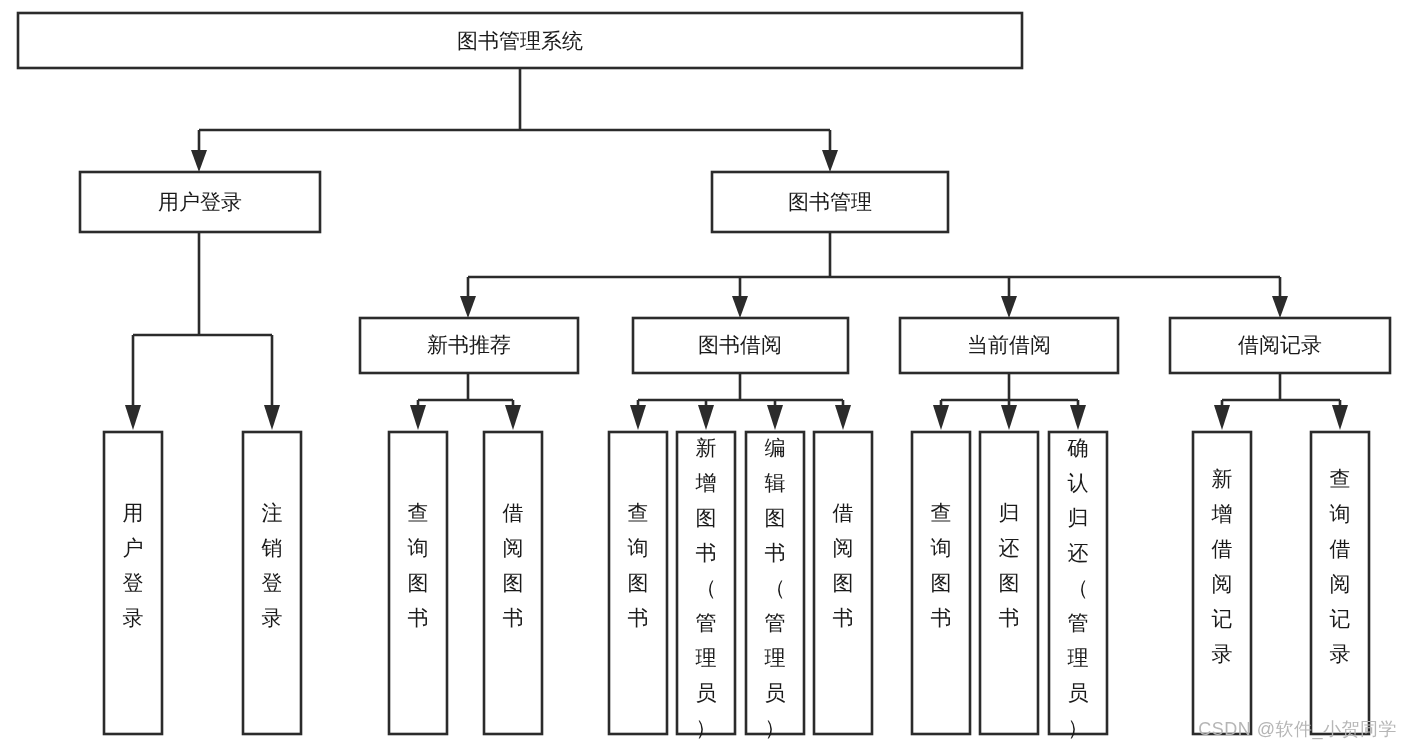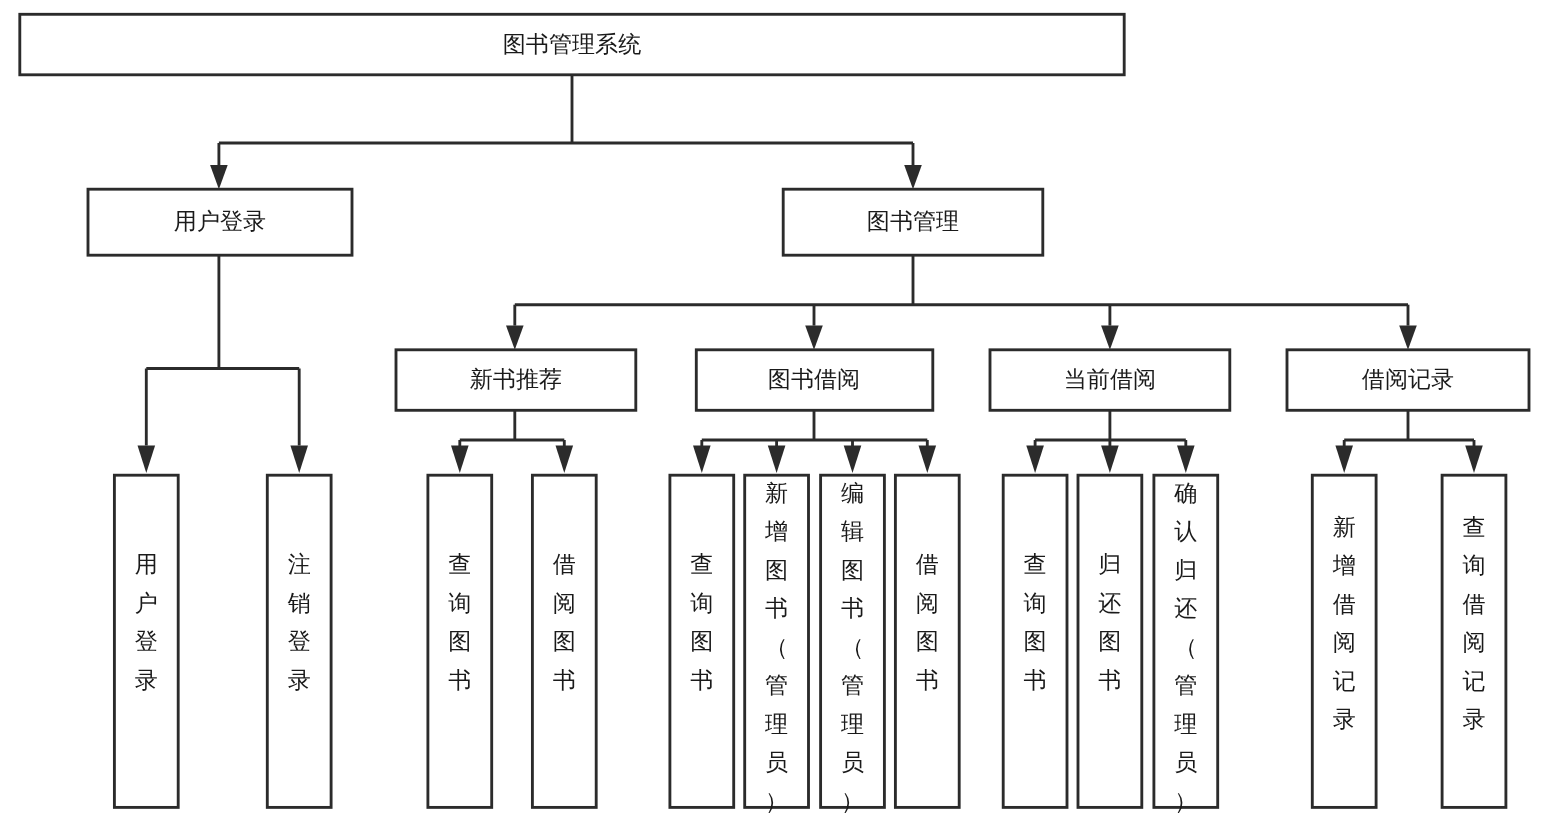--- a/index.html
+++ b/index.html
@@ -228,13 +228,14 @@
       <text class="node-label-vertical" x="1222" y="486"><tspan x="1222" y="486">新</tspan><tspan x="1222" y="521">增</tspan><tspan x="1222" y="556">借</tspan><tspan x="1222" y="591">阅</tspan><tspan x="1222" y="626">记</tspan><tspan x="1222" y="661">录</tspan></text>
     </g>
 
     <g>
       <rect class="node-box" x="1311" y="432" width="58" height="302"></rect>
       <text class="node-label-vertical" x="1340" y="486"><tspan x="1340" y="486">查</tspan><tspan x="1340" y="521">询</tspan><tspan x="1340" y="556">借</tspan><tspan x="1340" y="591">阅</tspan><tspan x="1340" y="626">记</tspan><tspan x="1340" y="661">录</tspan></text>
     </g>
 
   </svg>
 
+  <div class="watermark">CSDN @软件_小贺同学</div>
 </div>
 
 </body></html>

